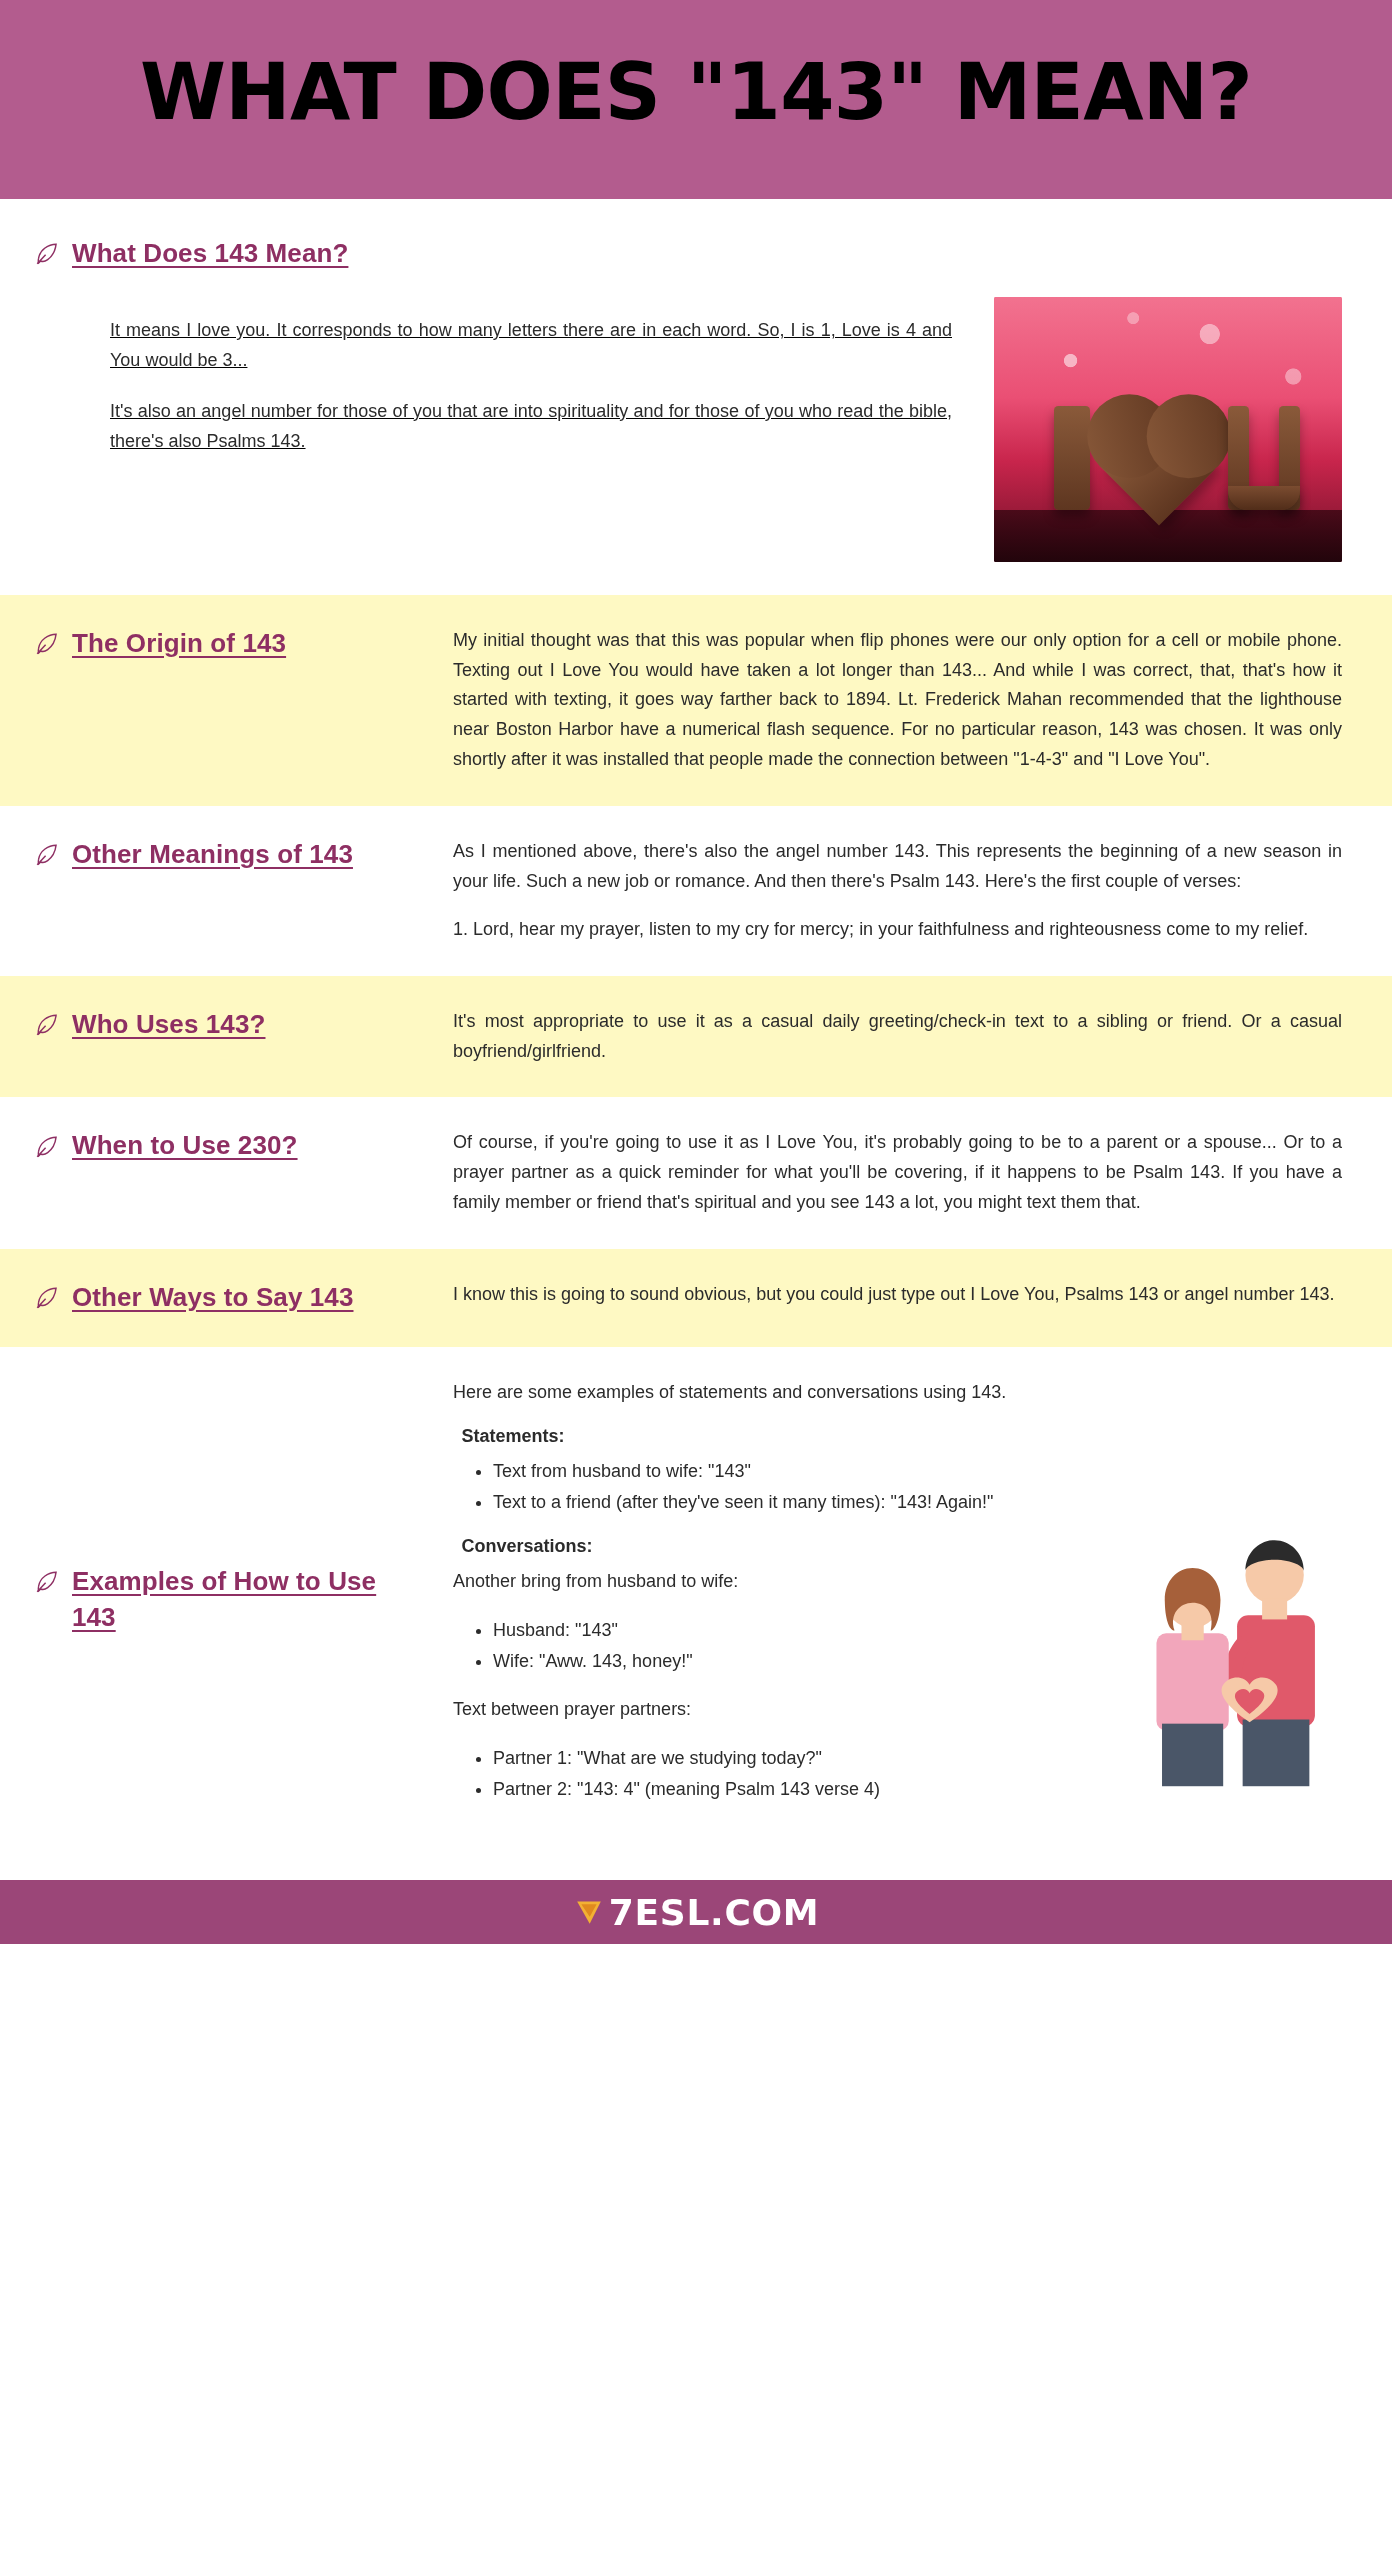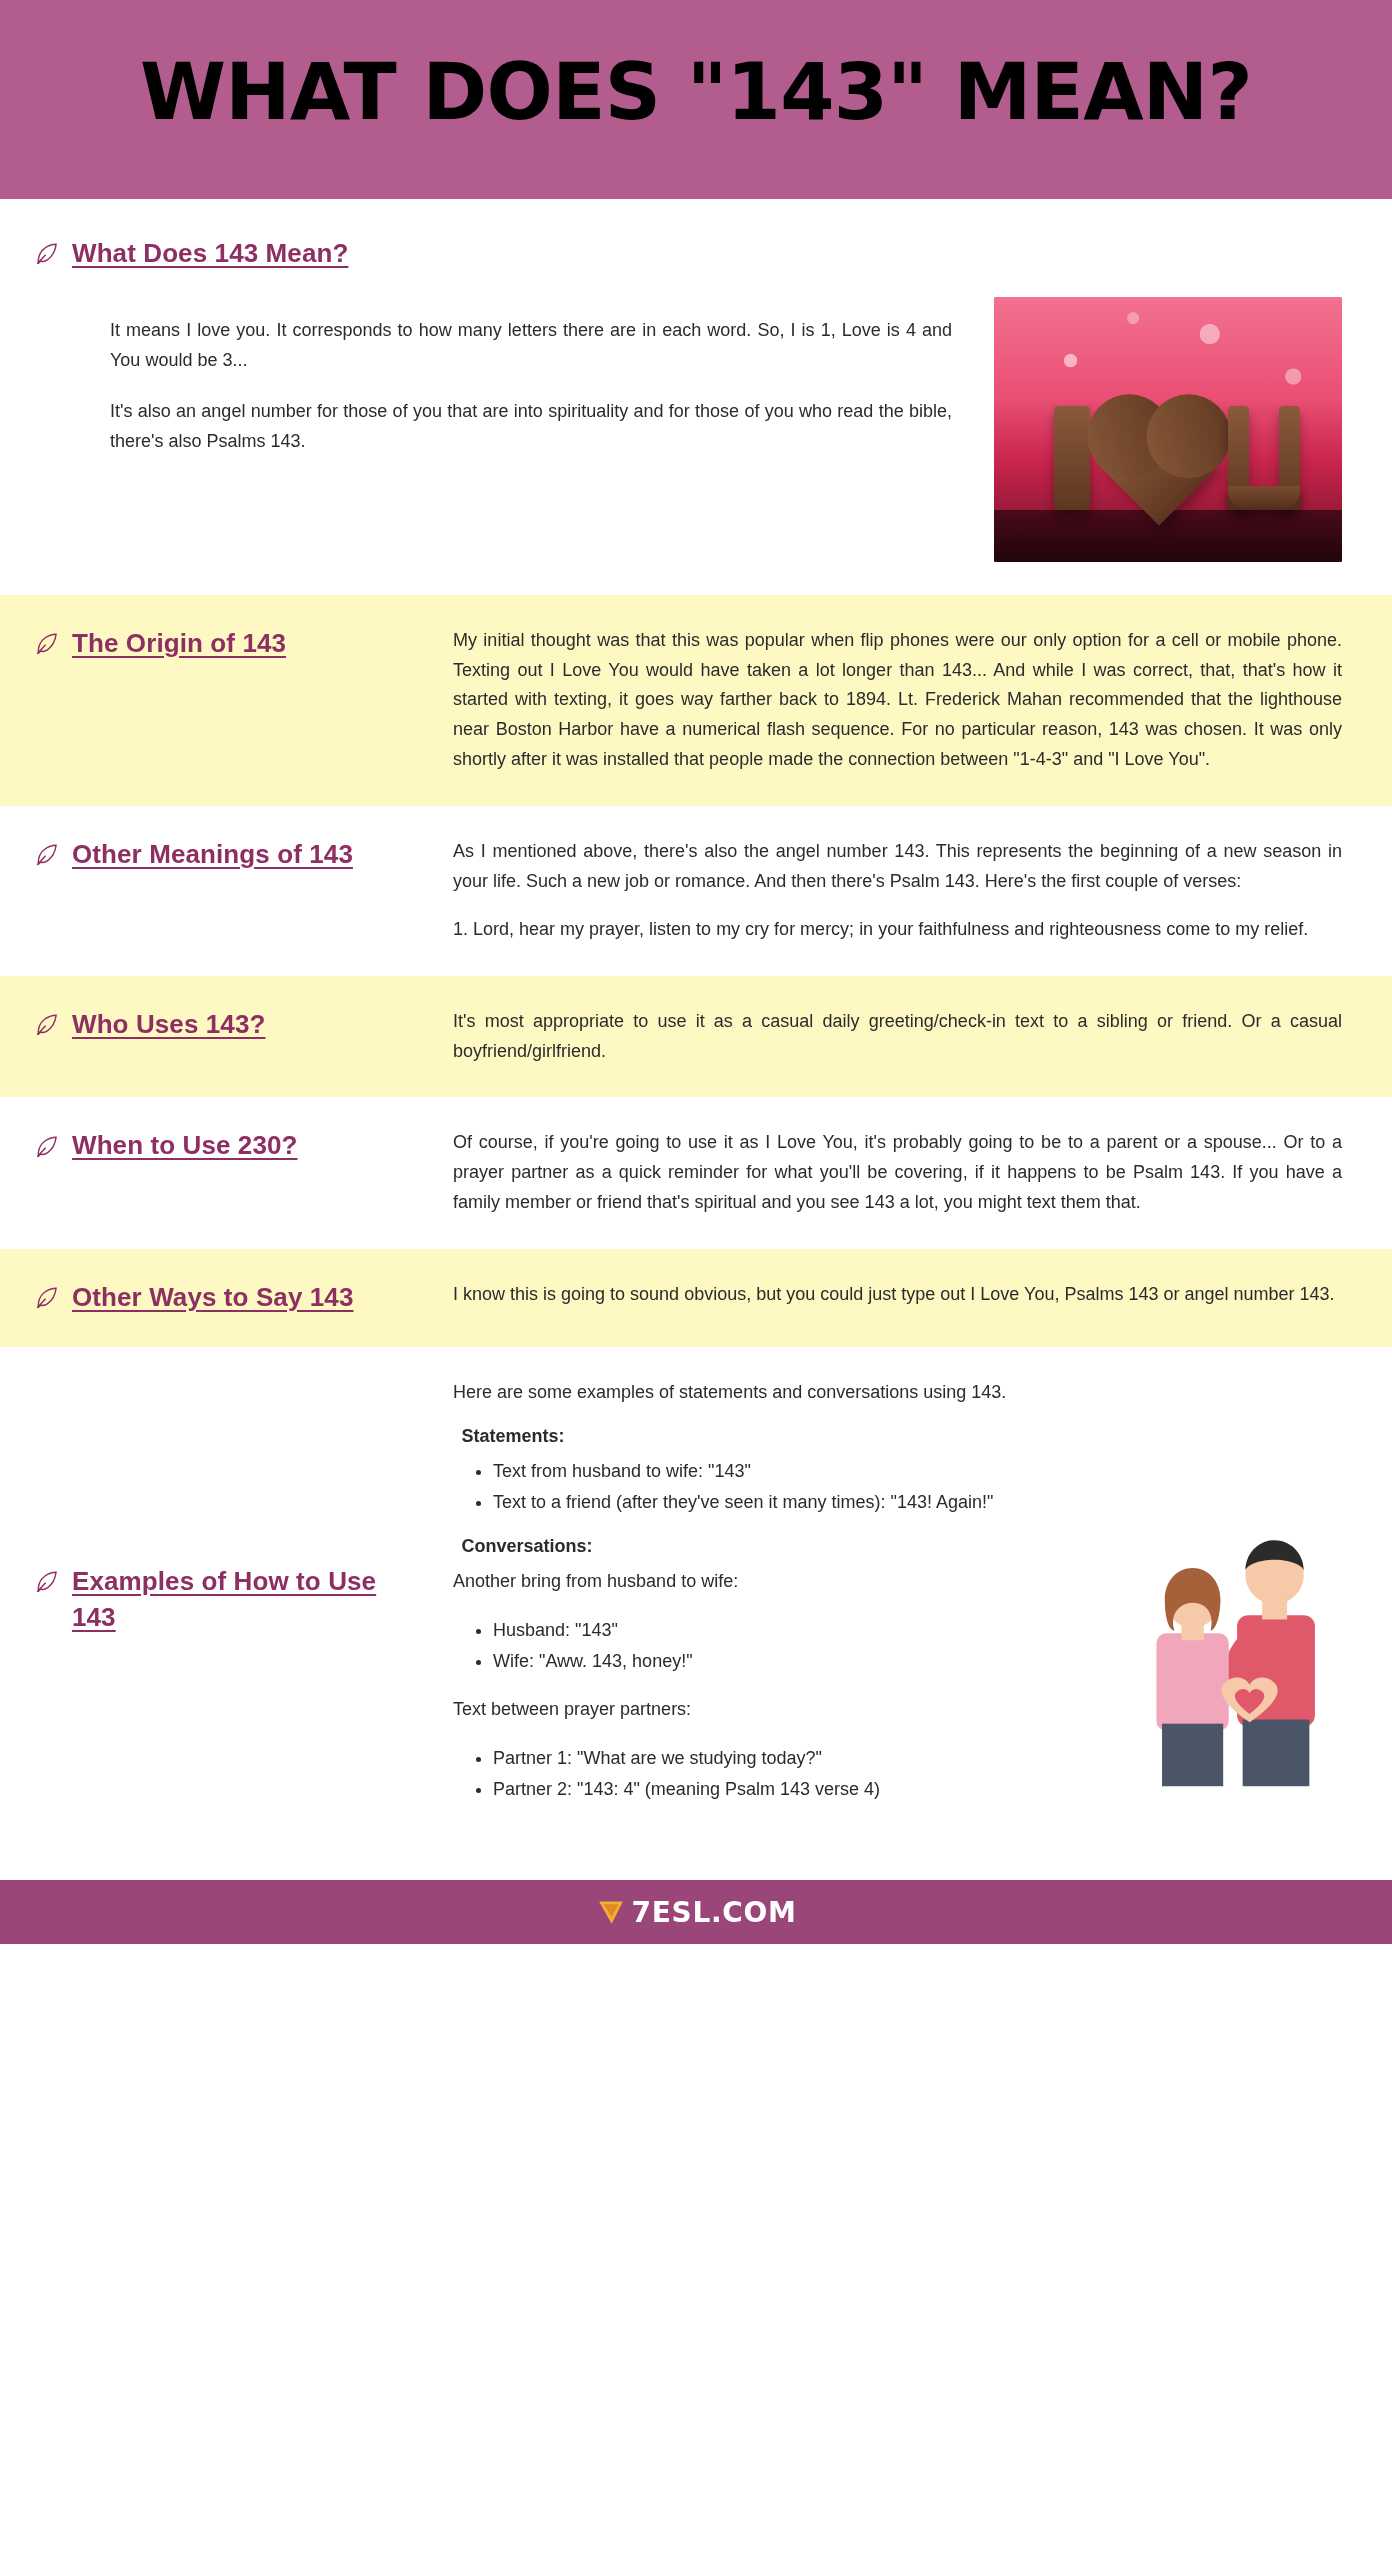--- a/index.html
+++ b/index.html
@@ -99,20 +99,21 @@
     display: flex;
     align-items: flex-start;
     padding: 12.5px 50px 0 33px;
     gap: 28px;
   }
   .intro-text {
     flex: 1 1 auto;
     padding-top: 19.5px;
     padding-left: 77px;
     padding-right: 14px;
+    text-decoration: underline;
   }
   .intro-text .body-text { margin-bottom: 21px; }
   .photo-choc {
     flex: 0 0 348px;
     width: 348px;
     height: 265px;
     border-radius: 1.4px;
     position: relative;
     overflow: hidden;
     background:
@@ -235,21 +236,21 @@
     justify-content: center;
     gap: 4.2px;
   }
   .footer-logo-mark {
     width: 32px;
     height: 32px;
     position: relative;
   }
   .footer-text {
     color: #ffffff;
-    font-size: 28px;
+    font-size: 36px;
     font-weight: bold;
     letter-spacing: 0.7px;
     font-family: "DejaVu Sans", sans-serif;
   }
 </style>
 </head>
 <body>
 
 <div class="page">
 

